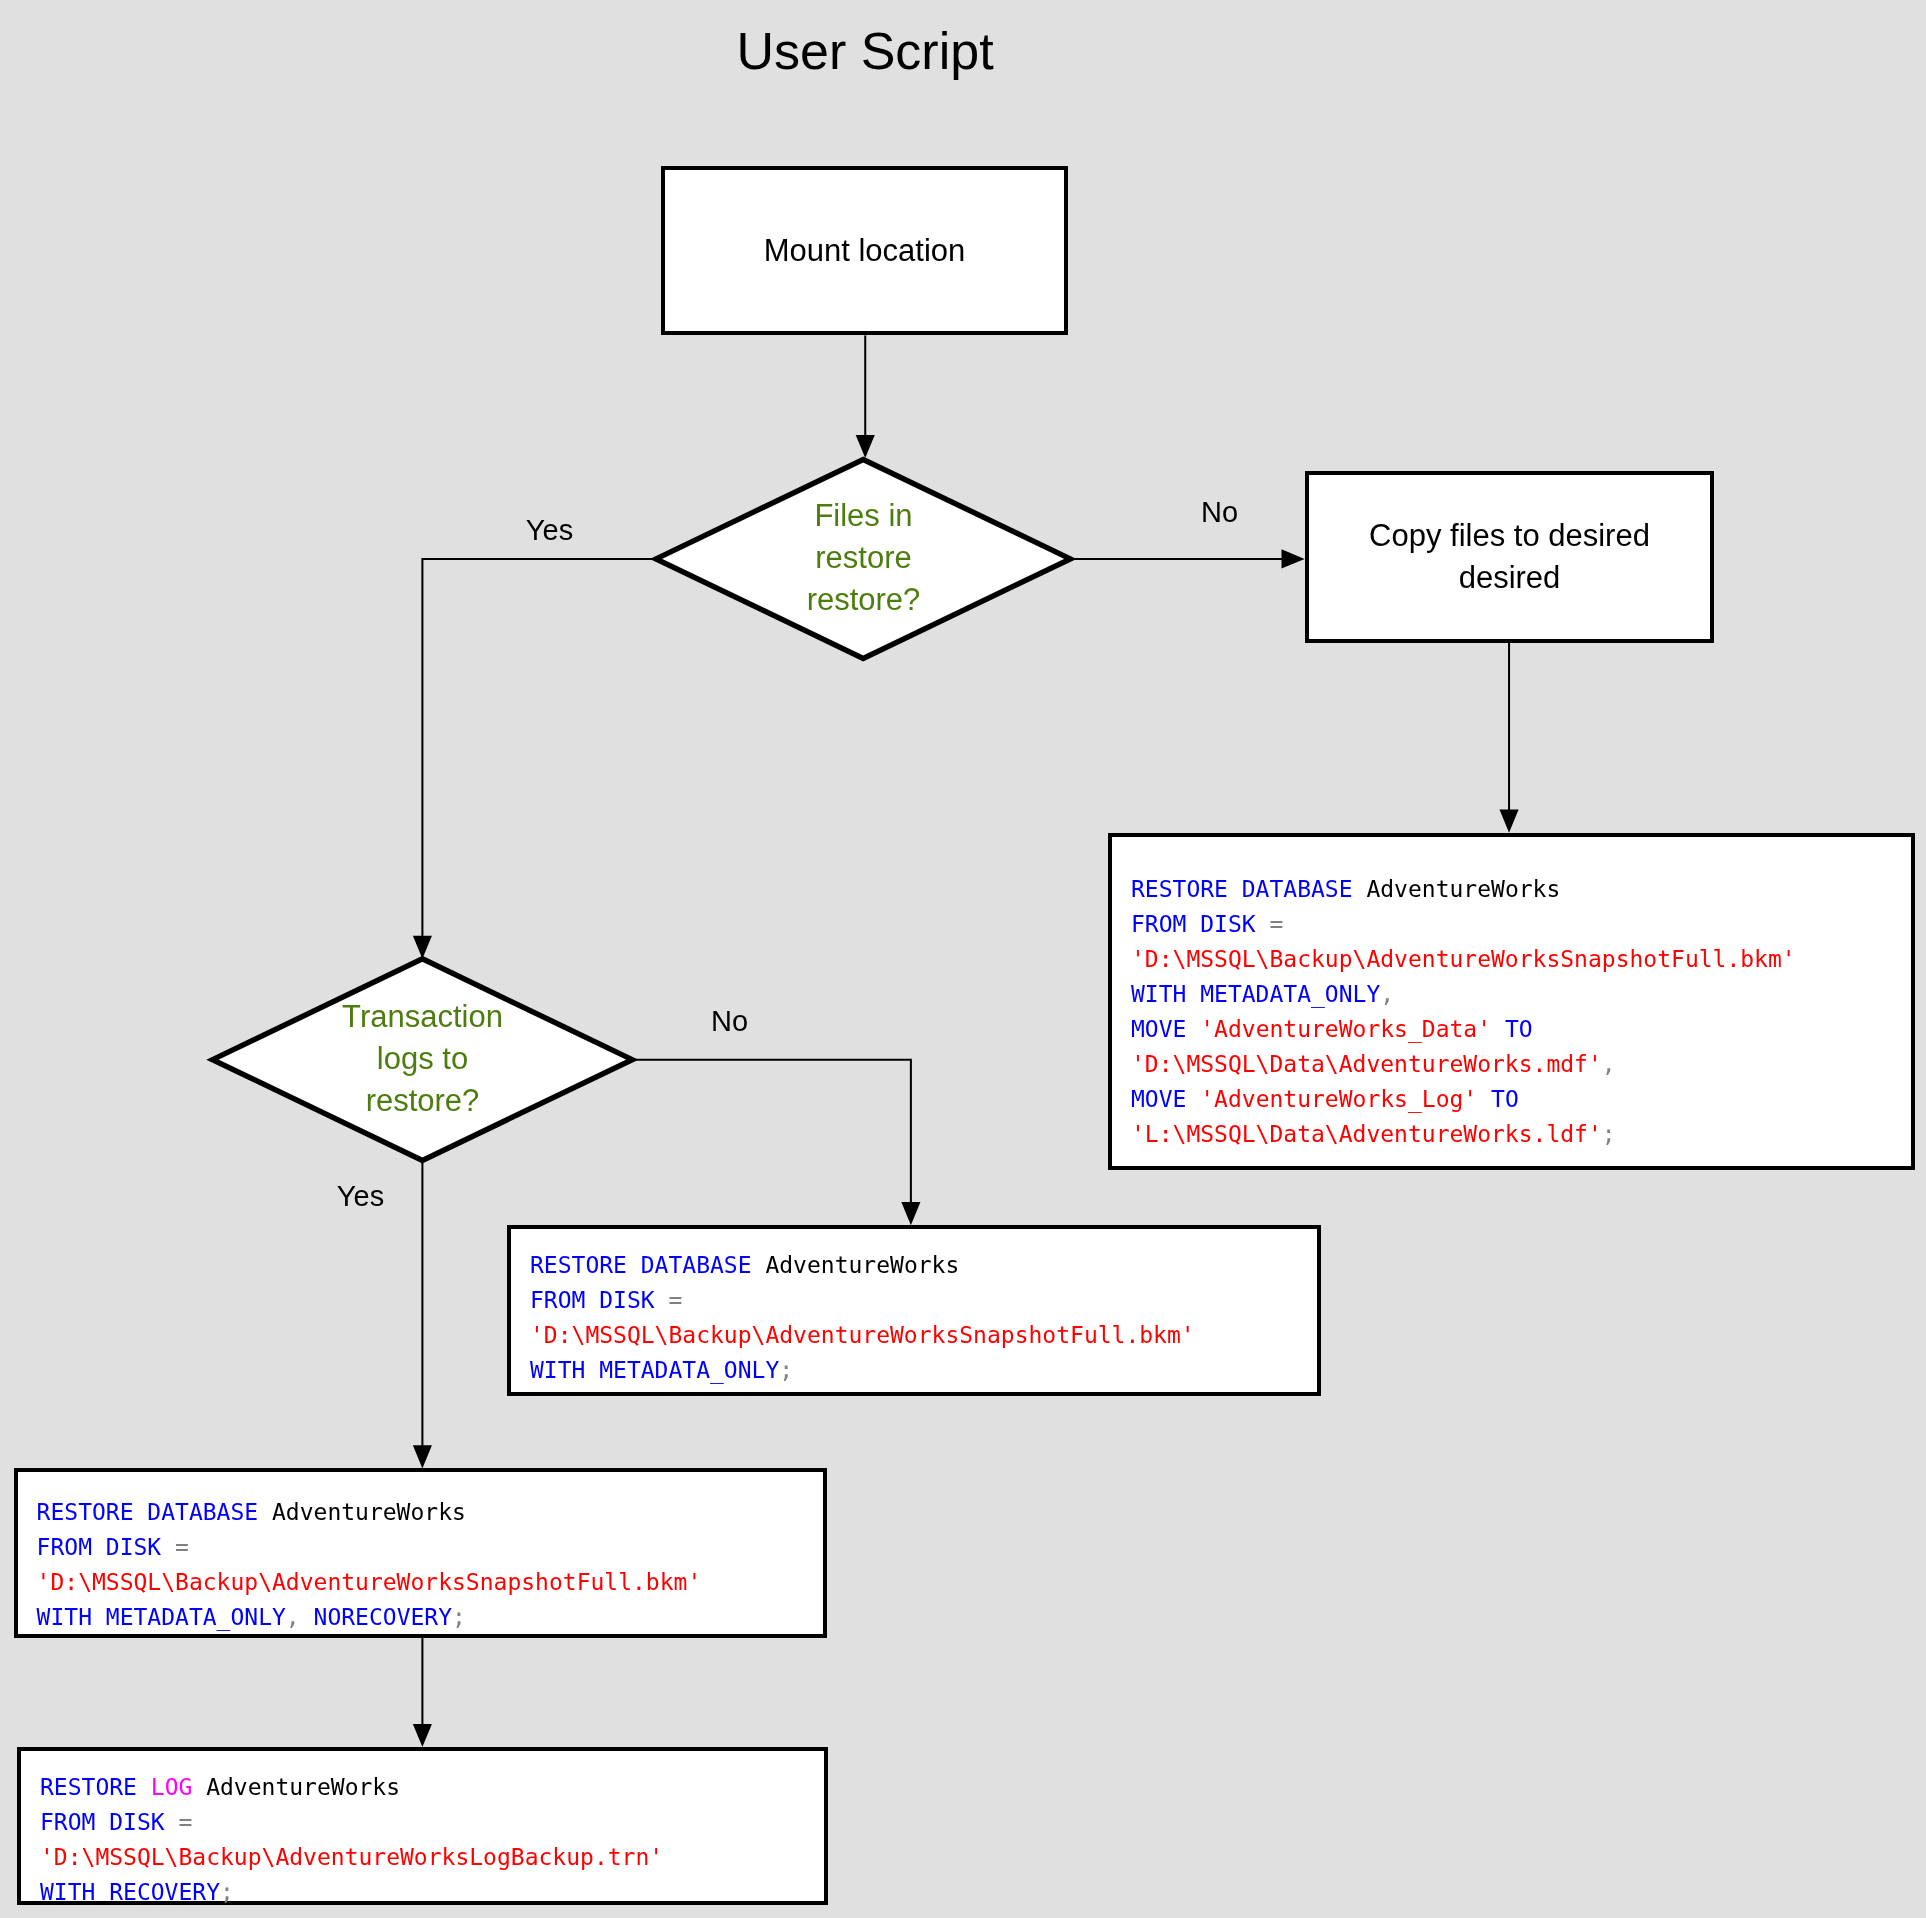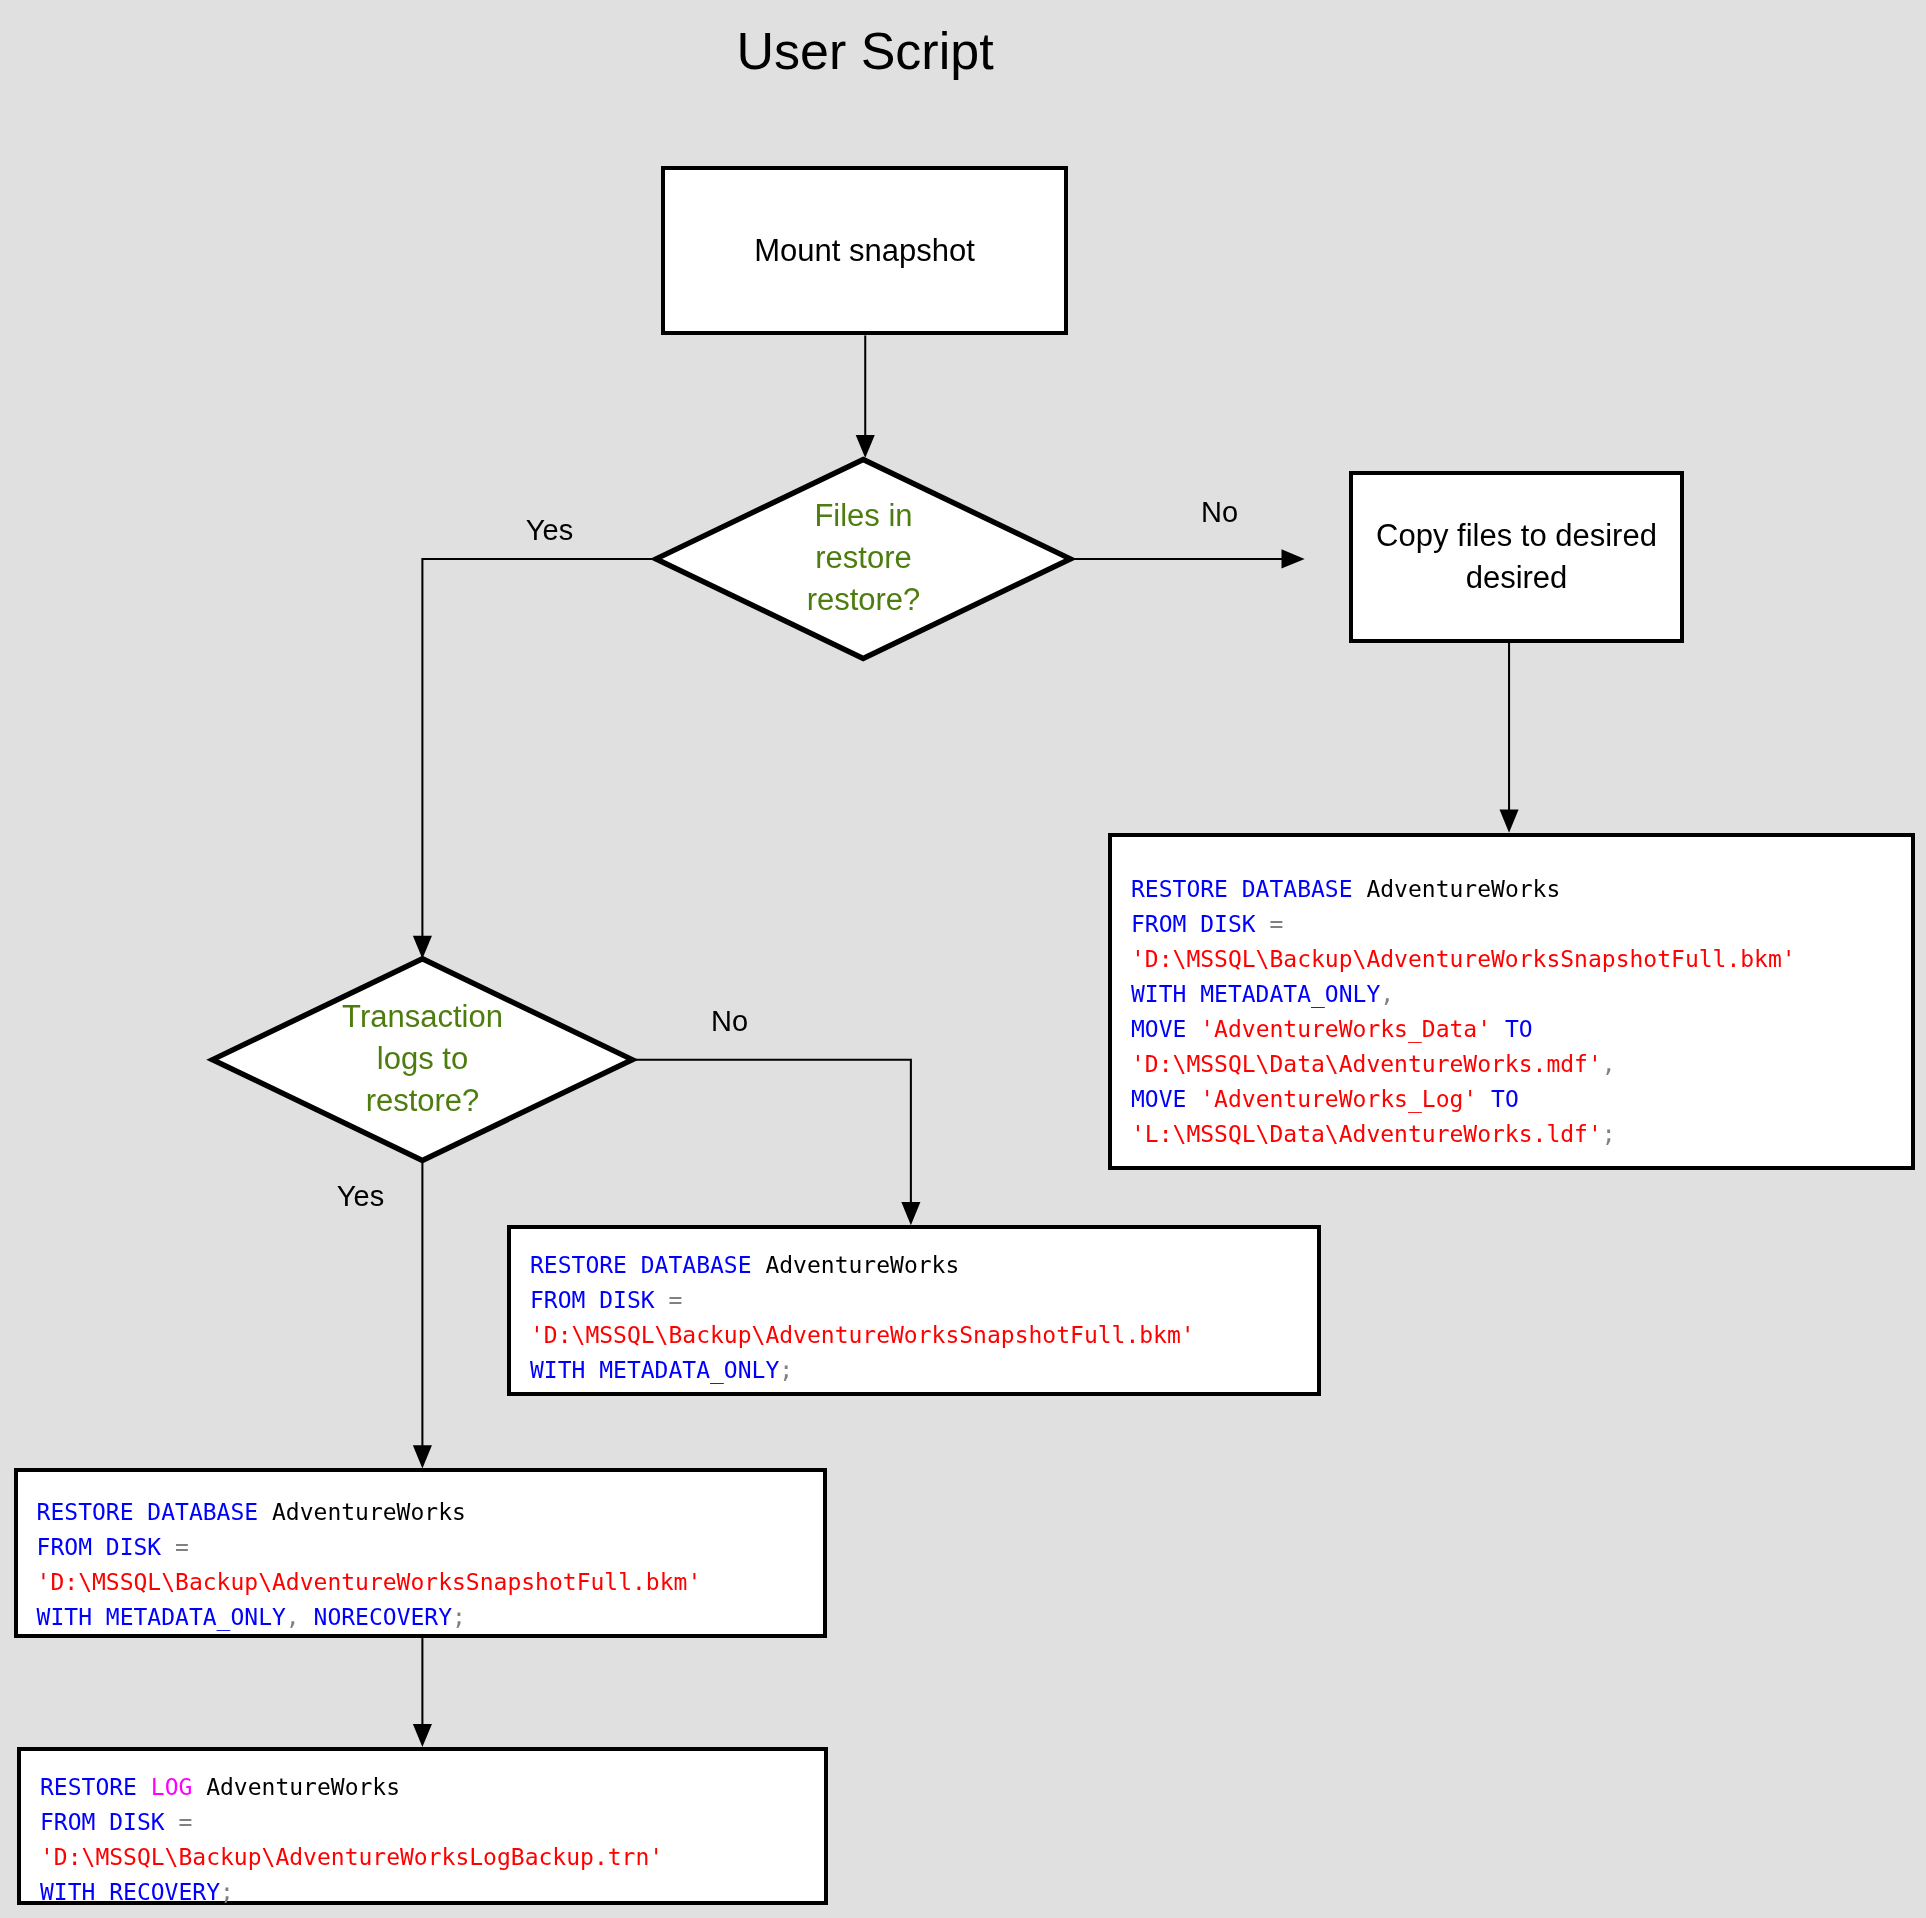--- a/index.html
+++ b/index.html
@@ -14,21 +14,21 @@
   .overlay{position:absolute;left:0;top:0;}
   .conn{stroke:#000;stroke-width:3;fill:none;}
   .ah{fill:#000;stroke:none;}
   .diamond{fill:#FFFFFF;stroke:#000;stroke-width:8;}
   .node{
     position:absolute;box-sizing:border-box;background:#FFFFFF;border:4.8px solid #000;
     display:flex;flex-direction:column;align-items:center;justify-content:center;
     font-size:31px;line-height:42px;text-align:center;
   }
   #node-mount{left:661px;top:166px;width:407px;height:169px;}
-  #node-copy{left:1305px;top:471px;width:335px;height:172px;margin-left:44px;}
+  #node-copy{left:1305px;top:471px;width:409px;height:172px;}
   .dlabel{
     position:absolute;text-align:center;font-size:31px;line-height:42px;color:#4d7c0f;
   }
   #dlabel-files{left:693px;top:495px;width:341px;}
   #dlabel-logs{left:252px;top:996px;width:341px;}
   .elabel{
     position:absolute;width:109px;text-align:center;font-size:29px;line-height:38px;color:#000;
   }
   #lbl-files-yes{left:495px;top:511px;}
   #lbl-files-no{left:1165px;top:493px;}
@@ -73,21 +73,21 @@
     <polygon class="ah" points="606,2121 634,2121 620,2155"></polygon>
 
     <path class="conn" d="M620 2404 V2532"></path>
     <polygon class="ah" points="606,2530 634,2530 620,2564"></polygon>
 
     <polygon class="diamond" points="1267,674 1571,820 1267,966 963,820"></polygon>
     <polygon class="diamond" points="620,1407 928,1555 620,1703 312,1555"></polygon>
   </svg>
 
   <div class="node" id="node-mount">
-    <div>Mount snapshot</div>
+    <div>Mount location</div>
   </div>
 
   <div class="node" id="node-copy">
     <div>Copy files to desired</div>
     <div>desired</div>
   </div>
 
   <div class="dlabel" id="dlabel-files">
     <div>Files in</div>
     <div>restore</div>

